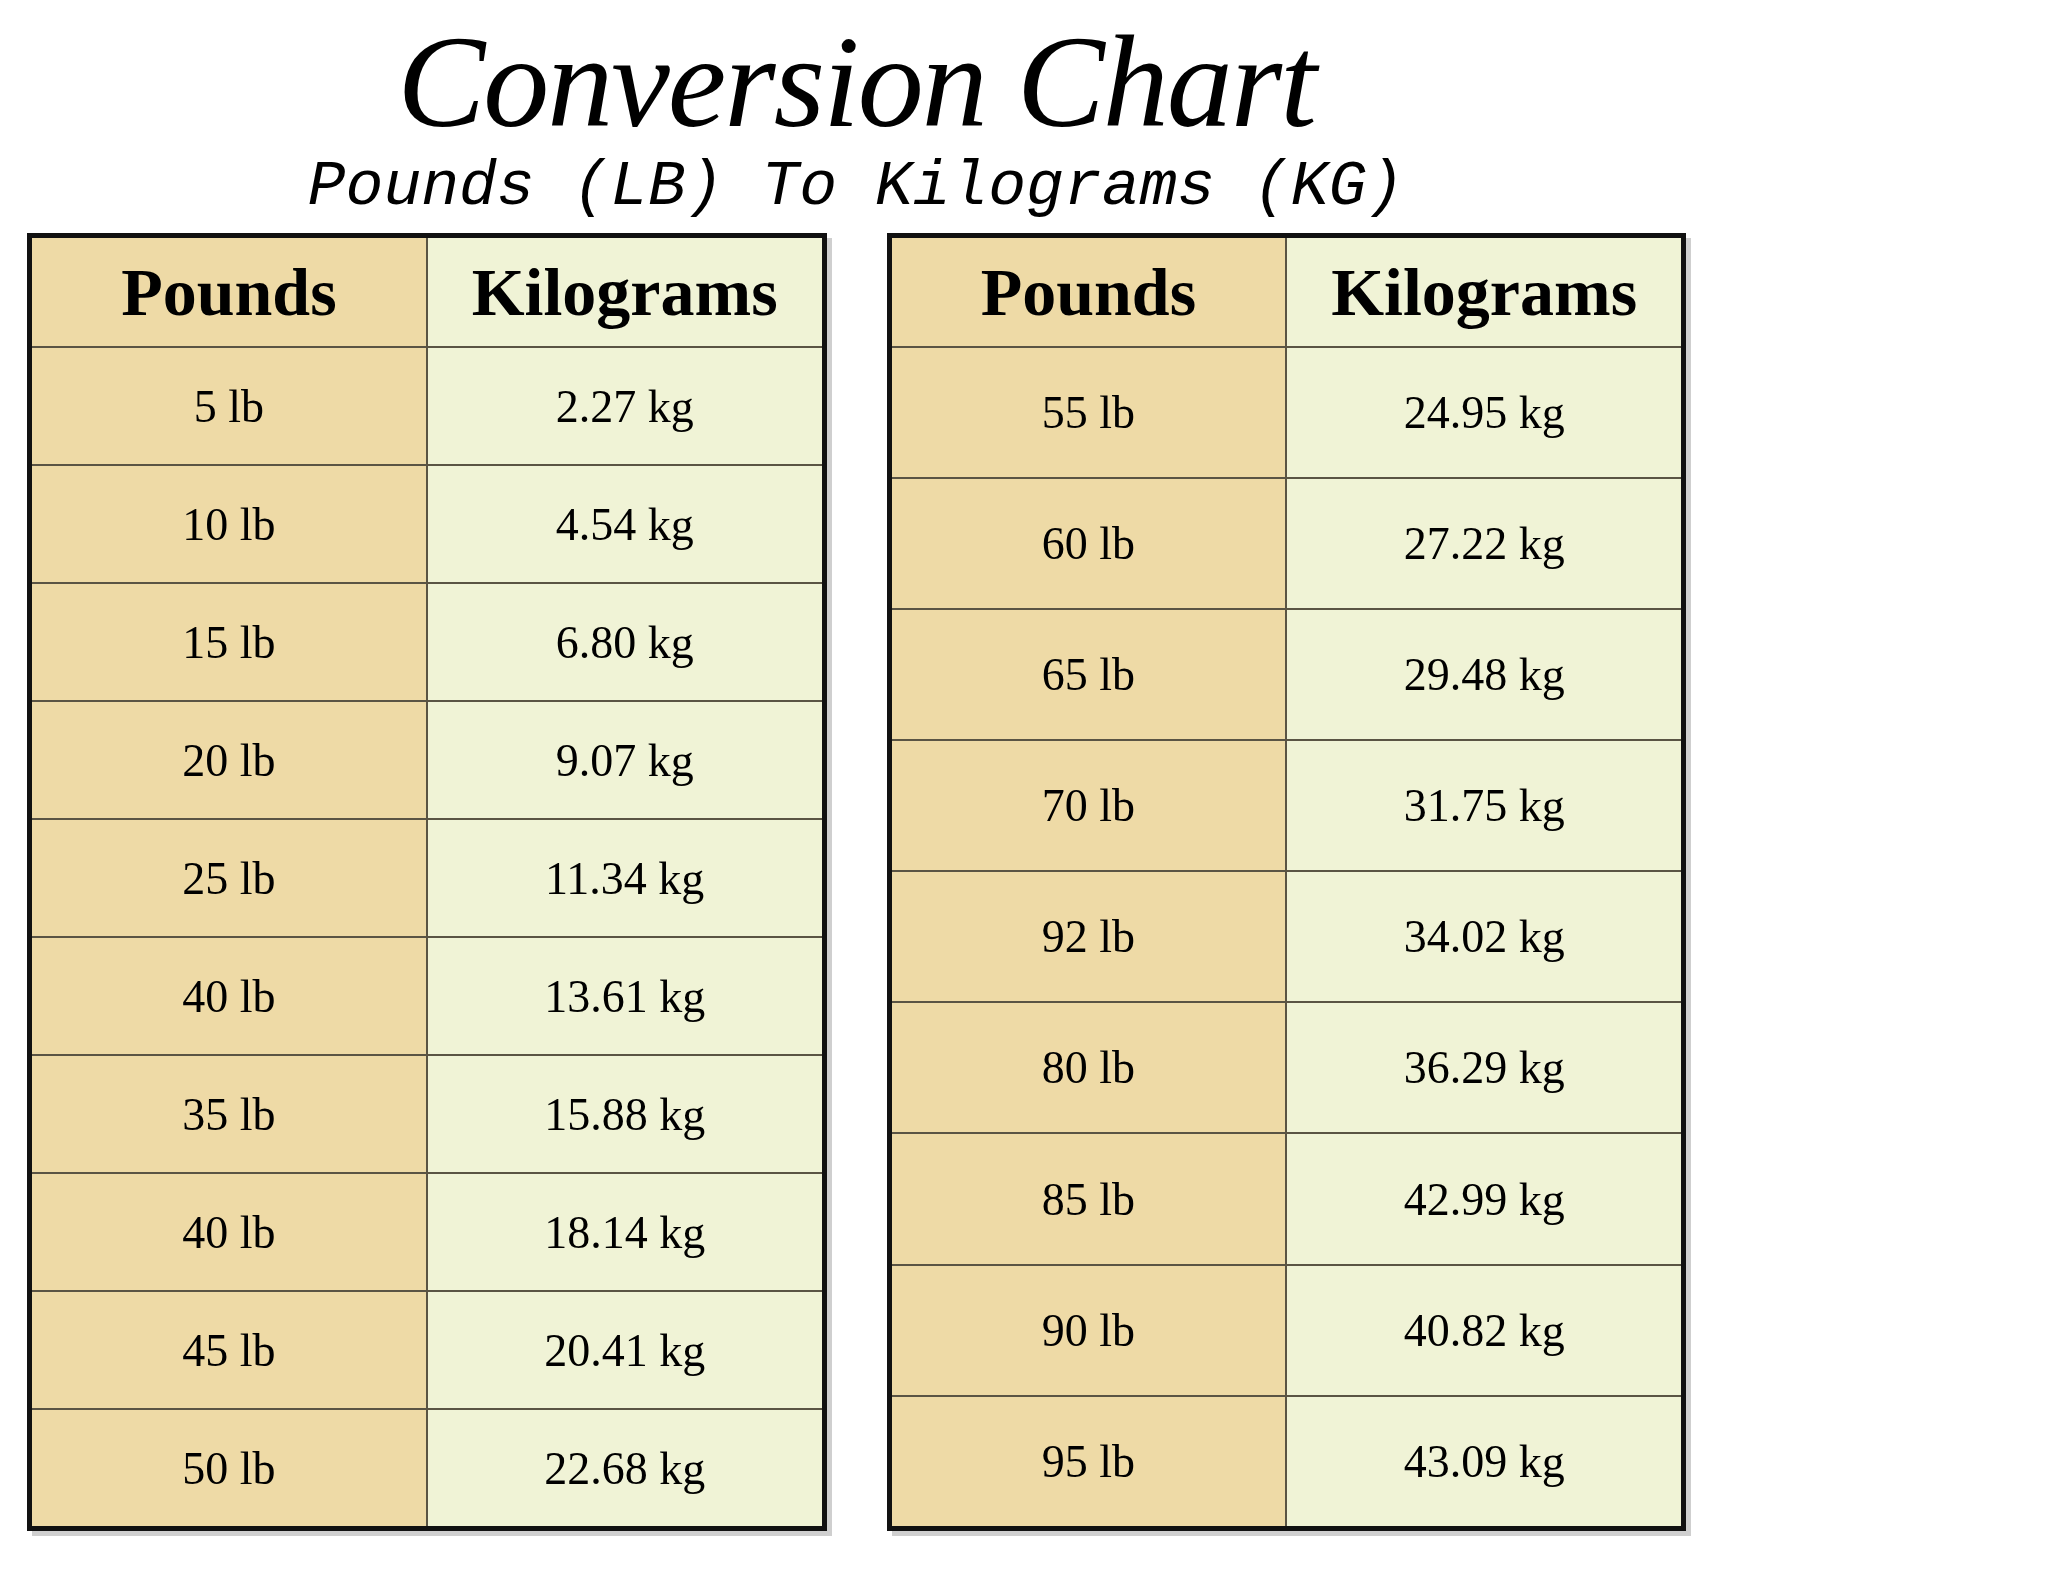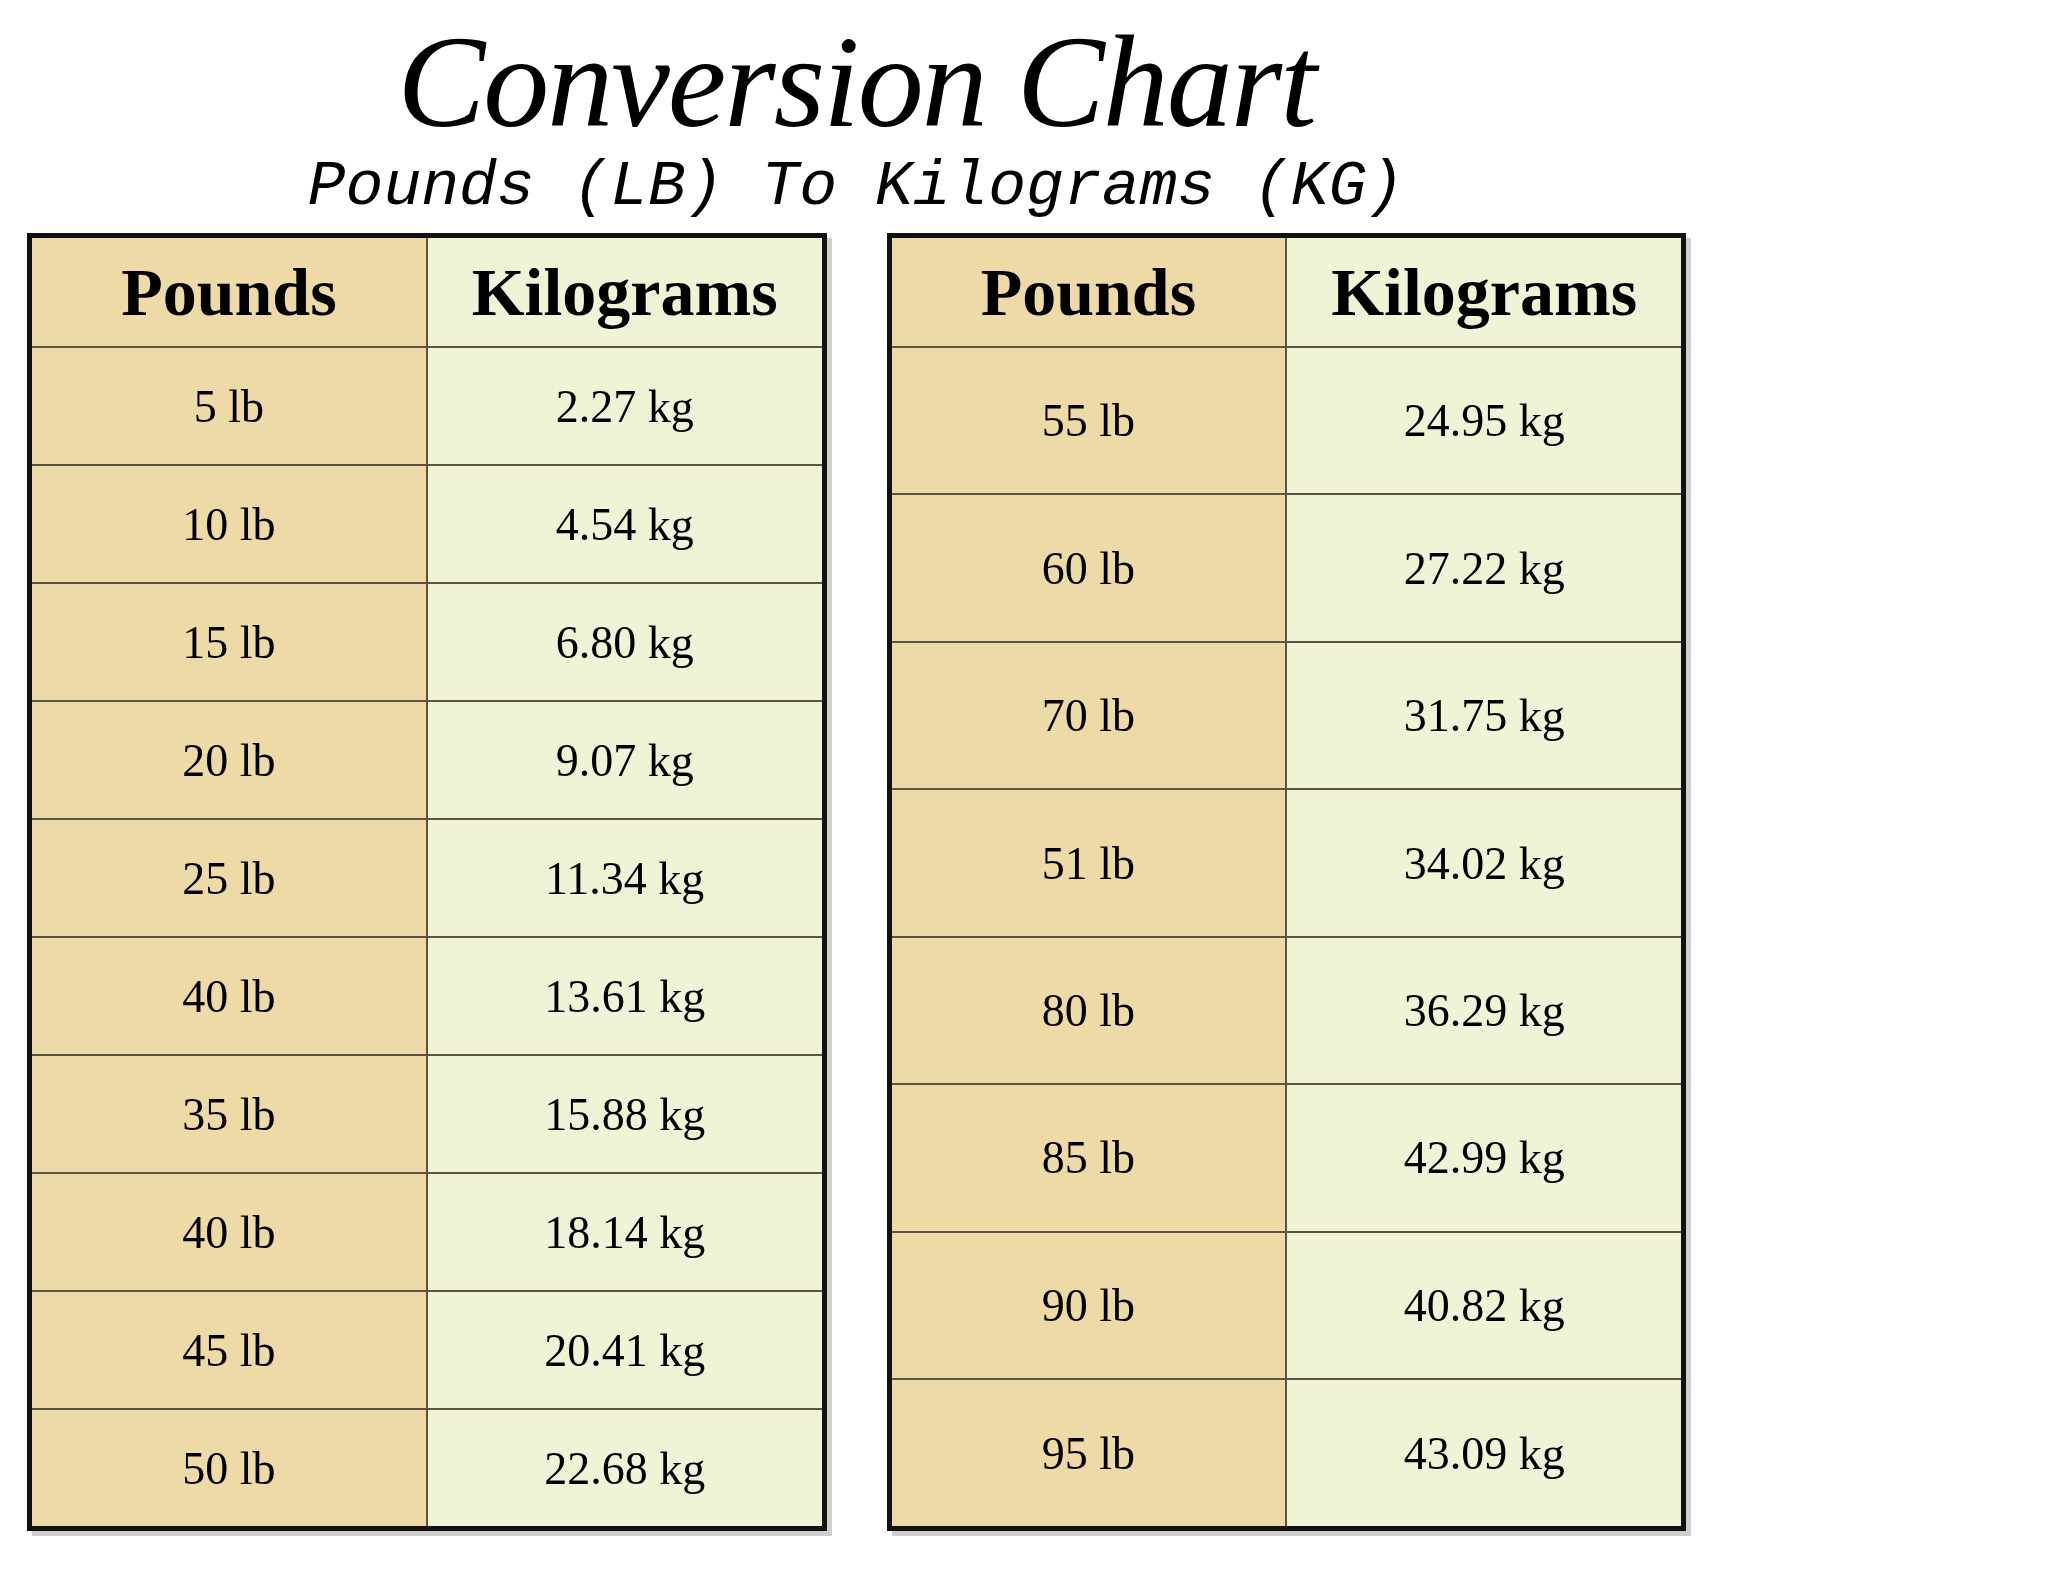--- a/index.html
+++ b/index.html
@@ -148,25 +148,29 @@
       <tbody>
         <tr>
           <td>55 lb</td>
           <td>24.95 kg</td>
         </tr>
         <tr>
           <td>60 lb</td>
           <td>27.22 kg</td>
         </tr>
         <tr>
+          <td>65 lb</td>
+          <td>29.48 kg</td>
+        </tr>
+        <tr>
           <td>70 lb</td>
           <td>31.75 kg</td>
         </tr>
         <tr>
-          <td>51 lb</td>
+          <td>92 lb</td>
           <td>34.02 kg</td>
         </tr>
         <tr>
           <td>80 lb</td>
           <td>36.29 kg</td>
         </tr>
         <tr>
           <td>85 lb</td>
           <td>42.99 kg</td>
         </tr>

